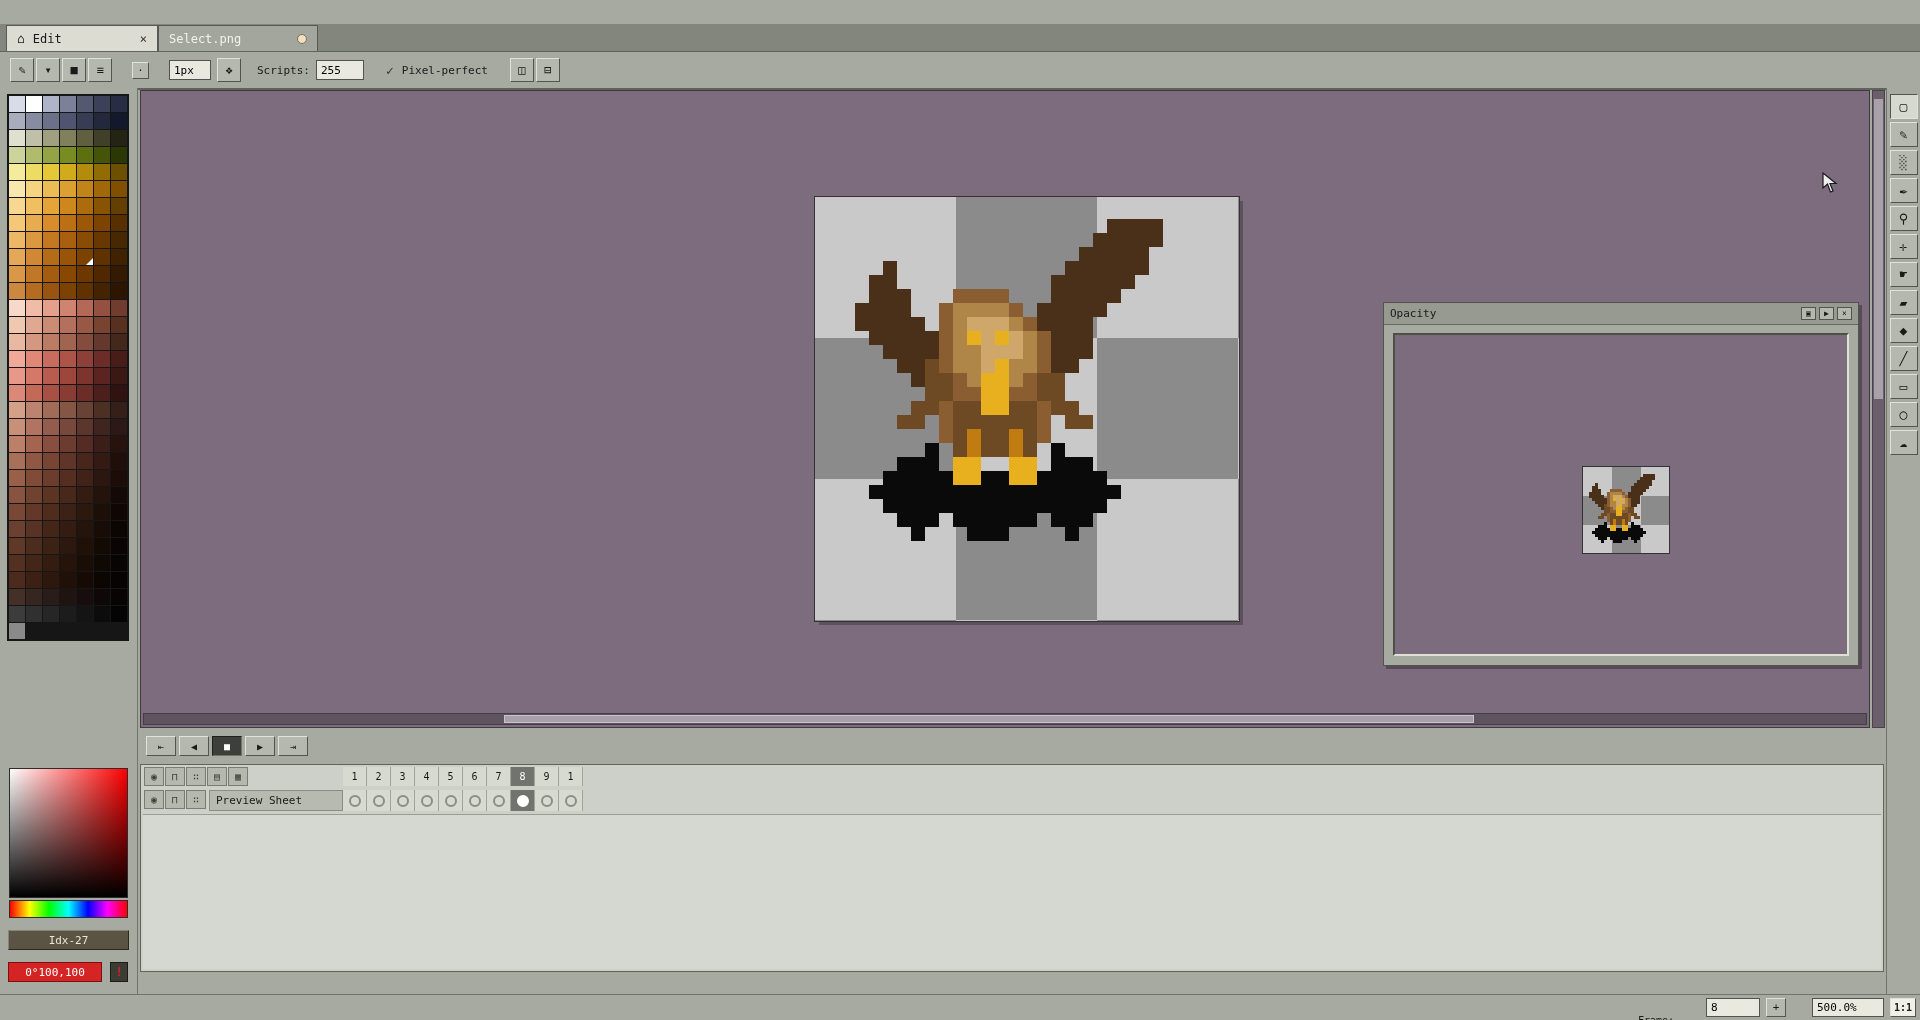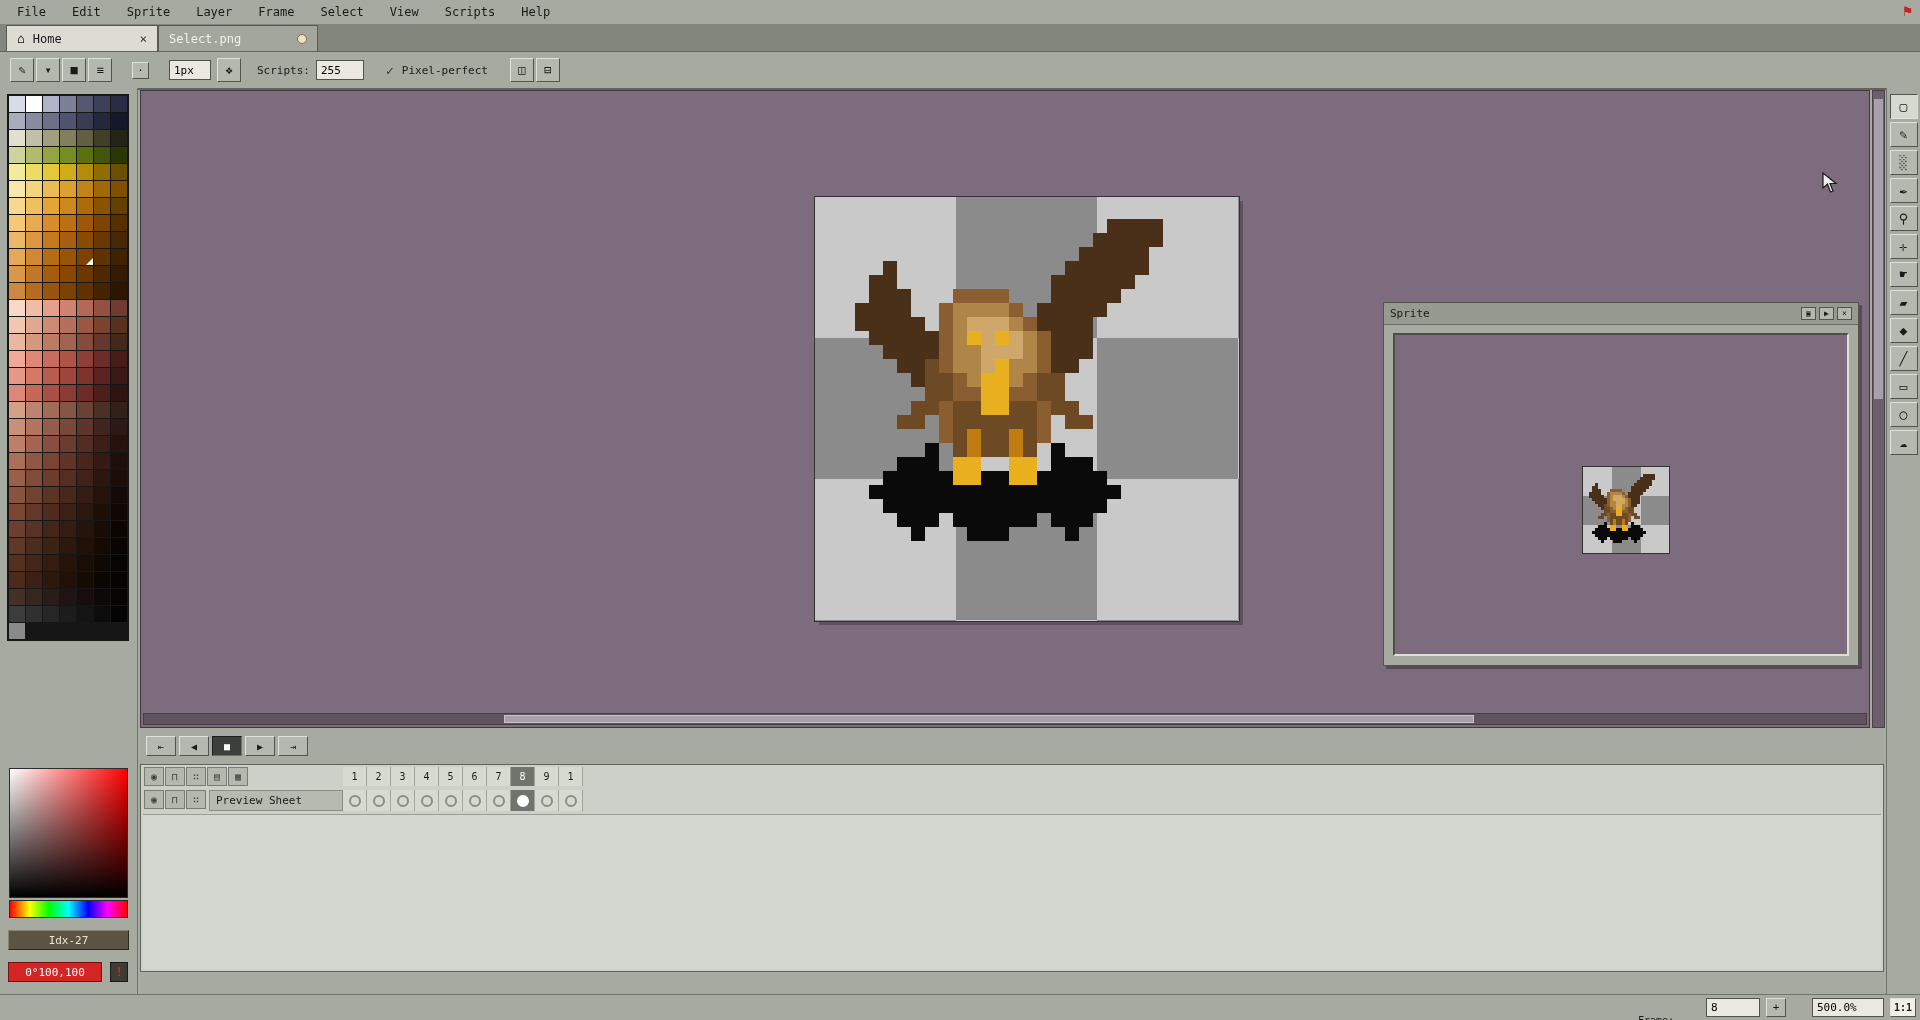--- a/index.html
+++ b/index.html
@@ -138,29 +138,25 @@
   .s-btn{position:absolute;top:3px;height:19px;display:flex;align-items:center;justify-content:center;
          background:var(--button-face);border:1px solid;border-color:#e0e4d8 #51554d #51554d #e0e4d8;font-size:11px;}
   .plus-btn{left:1766px;width:20px;}
   .ratio-btn{left:1890px;width:26px;background:#f0f0e6;font-size:10px;font-weight:bold;}
 </style>
 </head>
 <body>
 
 <div id="app">
 
-  <div class="menubar">
-    <div class="items" id="menu-items"><span class="menu-item">File</span><span class="menu-item">Edit</span><span class="menu-item">Sprite</span><span class="menu-item">Layer</span><span class="menu-item">Frame</span><span class="menu-item">Select</span><span class="menu-item">View</span><span class="menu-item">Scripts</span><span class="menu-item">Help</span></div>
-    <span class="flag">⚑</span>
-  </div>
 
   <div class="tabbar">
     <div class="tab home">
       <span class="hicon">⌂</span>
-      <span>Home</span>
+      <span>Edit</span>
       <span class="close">×</span>
     </div>
     <div class="tab doc">
       <span>Select.png</span>
       <span class="dot"></span>
     </div>
   </div>
 
   <div class="toolbar">
     <div class="group" id="brush-buttons">
@@ -1036,21 +1032,21 @@
       <div class="tool">▰</div>
       <div class="tool">◆</div>
       <div class="tool">╱</div>
       <div class="tool">▭</div>
       <div class="tool">◯</div>
       <div class="tool">☁</div>
     </div>
 
   <div class="preview">
     <div class="pv-title">
-      <span class="t">Sprite</span>
+      <span class="t">Opacity</span>
       <span style="display:flex" id="pv-buttons">
           <span class="pv-btn">▣</span>
           <span class="pv-btn">▶</span>
           <span class="pv-btn">×</span>
         </span>
     </div>
     <div class="pv-body">
       <div class="pv-canvas">
         <div class="sprite" id="sprite-preview">
             <i></i>

